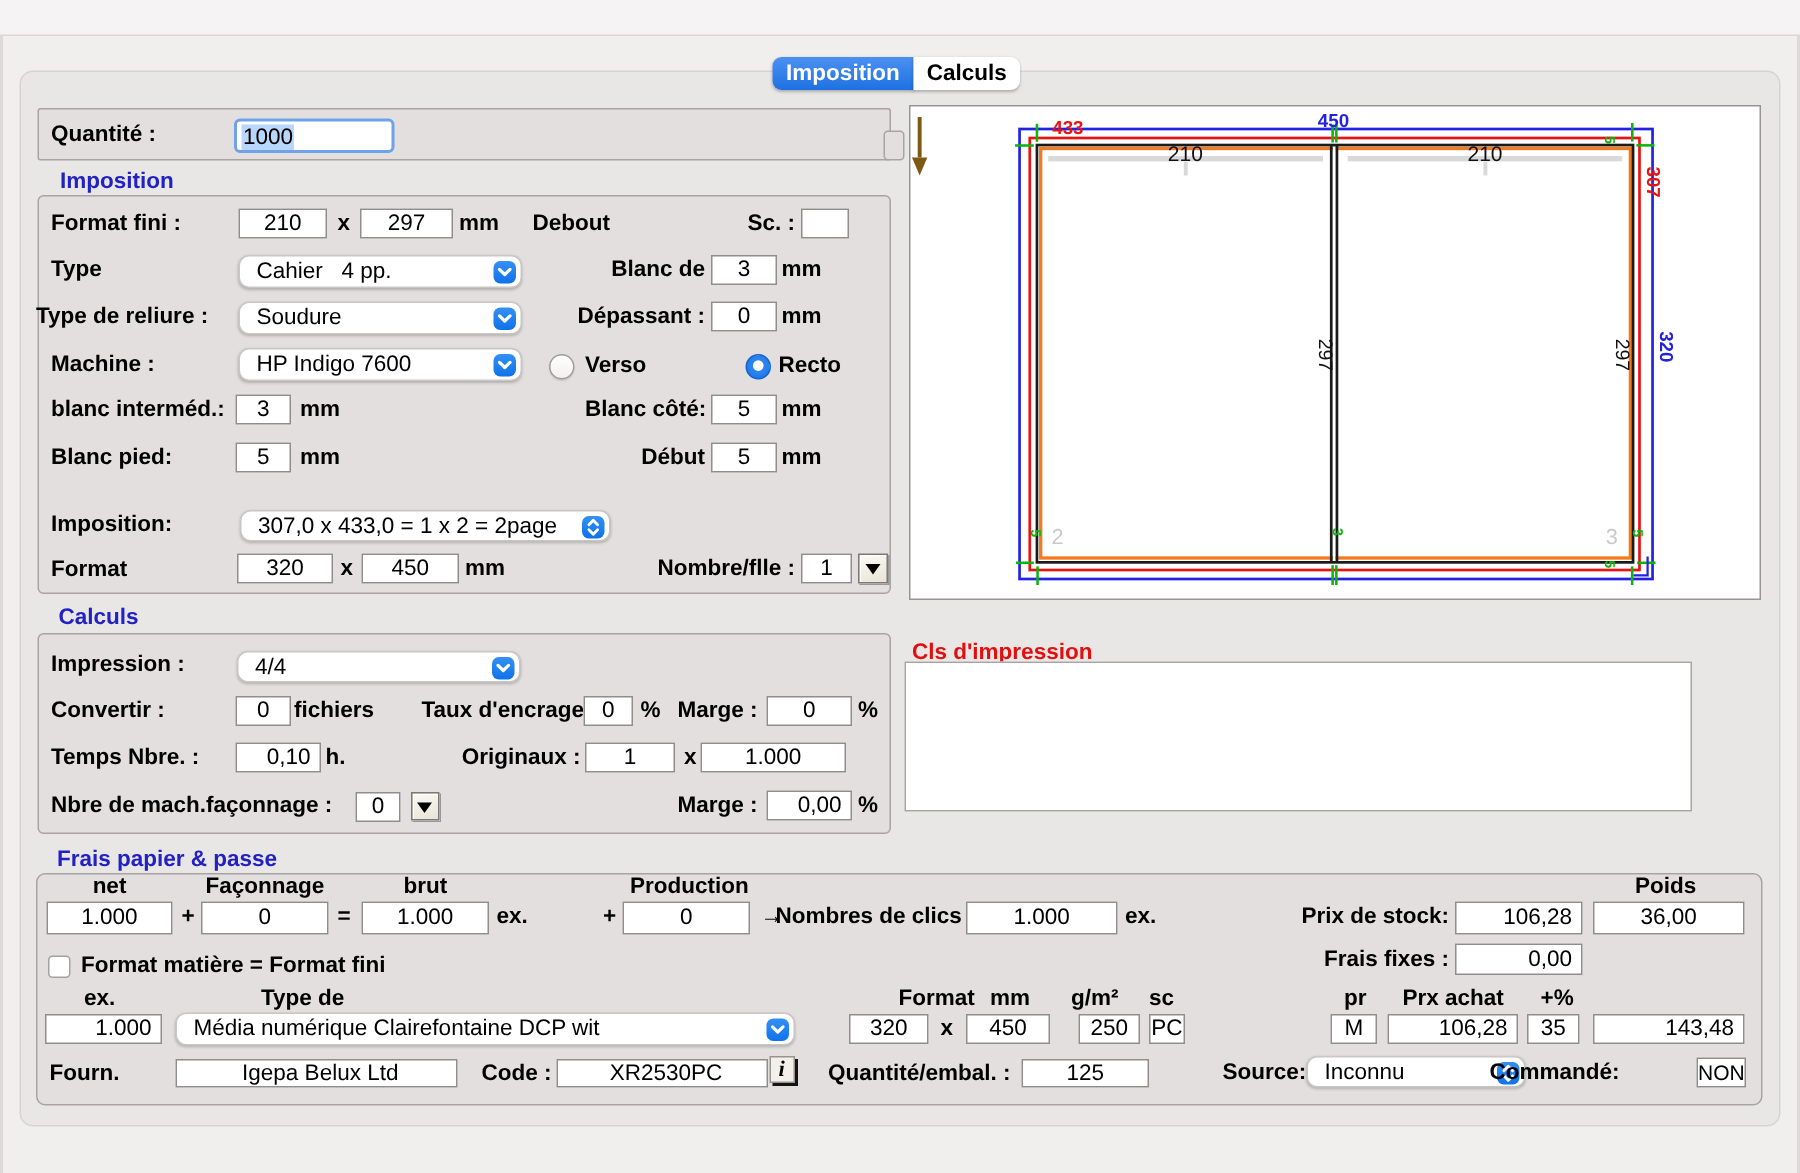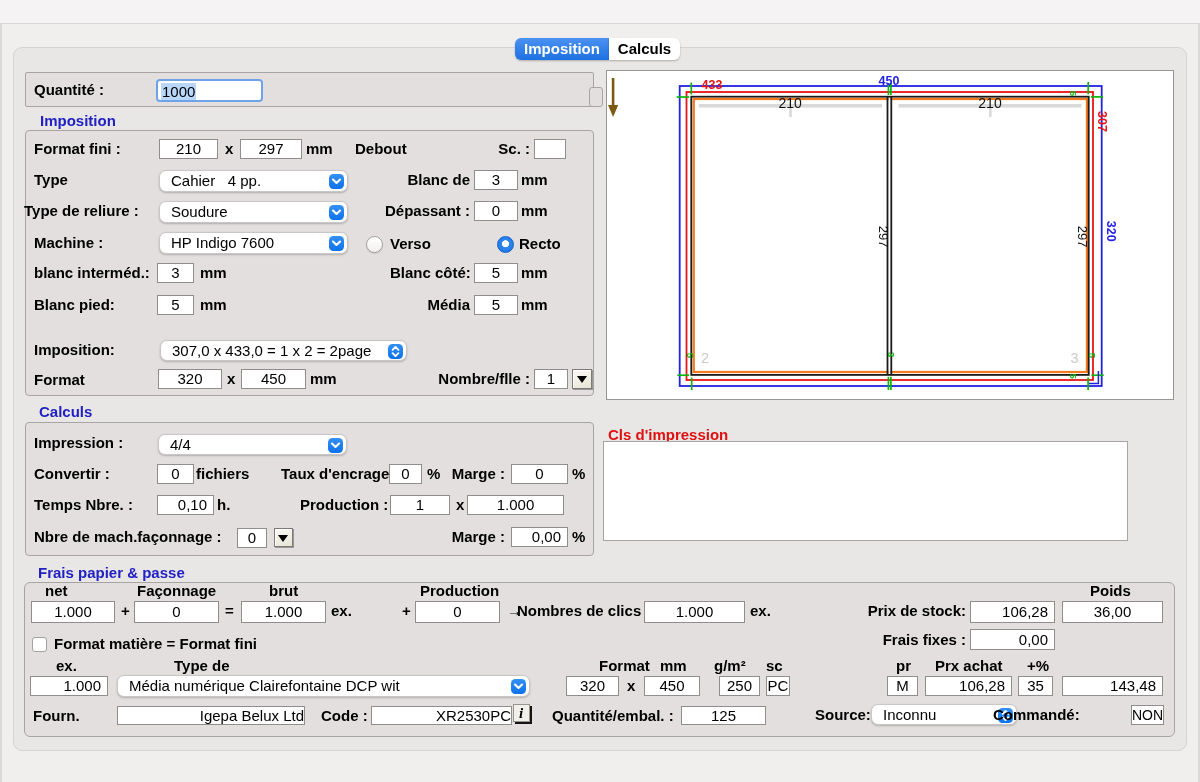--- a/index.html
+++ b/index.html
@@ -1,20 +1,20 @@
 <!DOCTYPE html>
 <html><head><meta charset="utf-8">
 <style>
 html,body{margin:0;padding:0}
 body{width:1200px;height:782px;background:#f1eeee;font-family:"Liberation Sans",sans-serif;position:relative;overflow:hidden}
 .ab{position:absolute}
 .lb{position:absolute;font-weight:bold;font-size:15px;color:#000;line-height:20px;height:20px;white-space:nowrap}
 .rt{text-align:right}
 .in{position:absolute;box-sizing:border-box;background:#fff;border:1px solid #918d8c;font-family:"Liberation Sans",sans-serif;font-size:15px;color:#000;text-align:center;white-space:nowrap;overflow:hidden;padding:0}
-.inl{text-align:right;padding-left:5px}
+.inl{text-align:center;padding-left:5px}
 .inr{text-align:right;padding-right:6px}
 .dd{position:absolute;box-sizing:border-box;background:#fff;border:1px solid #cac6c5;border-radius:7px;box-shadow:0 1px 2px rgba(0,0,0,.22);font-size:15px;color:#000;padding-left:11px;overflow:hidden;white-space:nowrap}
 .ddb{position:absolute;width:15px;height:15px;border-radius:4.5px;background:linear-gradient(#3490f4,#0e72ea);top:3px;right:3px}
 .ddb svg{position:absolute;left:0;top:0}
 .gb{position:absolute;background:#e2dfde;border:1px solid #a8a4a3;border-radius:4px;box-sizing:border-box}
 .bh{position:absolute;font-weight:bold;font-size:15px;color:#2121c4;line-height:16px;white-space:nowrap}
 .btn3d{position:absolute;box-sizing:border-box;background:linear-gradient(160deg,#fbfaf4,#e7e4d6);border:1px solid #7c7976;box-shadow:inset 1px 1px 0 #fff,1px 1px 0 rgba(80,80,80,.5)}
 .tri{position:absolute;width:0;height:0;border-left:5px solid transparent;border-right:5px solid transparent;border-top:7px solid #000}
 </style></head>
 <body>
@@ -83,21 +83,21 @@
 <div class="lb" style="left:34px;top:263px">blanc interméd.:</div>
 <div class="in" style="left:157px;top:263px;width:37px;height:20px;line-height:18px">3</div>
 <div class="lb" style="left:200px;top:263px">mm</div>
 <div class="lb rt" style="left:390px;top:263px;width:80px">Blanc côté:</div>
 <div class="in" style="left:474px;top:263px;width:44px;height:20px;line-height:18px">5</div>
 <div class="lb" style="left:521px;top:263px">mm</div>
 
 <div class="lb" style="left:34px;top:295px">Blanc pied:</div>
 <div class="in" style="left:157px;top:295px;width:37px;height:20px;line-height:18px">5</div>
 <div class="lb" style="left:200px;top:295px">mm</div>
-<div class="lb rt" style="left:400px;top:295px;width:70px">Média</div>
+<div class="lb rt" style="left:400px;top:295px;width:70px">Début</div>
 <div class="in" style="left:474px;top:295px;width:44px;height:20px;line-height:18px">5</div>
 <div class="lb" style="left:521px;top:295px">mm</div>
 
 <div class="lb" style="left:34px;top:340px">Imposition:</div>
 <div class="dd" style="left:160px;top:340px;width:247px;height:21px;line-height:19px">307,0 x 433,0 = 1 x 2 = 2page<span class="ddb">
       <svg width="15" height="15" viewBox="0 0 15 15">
         <path d="M4.6 5.8 L7.5 2.9 L10.4 5.8 M4.6 9.2 L7.5 12.1 L10.4 9.2" stroke="#fff" stroke-width="1.9" fill="none" stroke-linecap="round" stroke-linejoin="round"></path>
       </svg>
     </span></div>
 
@@ -127,37 +127,37 @@
 <div class="lb" style="left:281px;top:464px">Taux d'encrage</div>
 <div class="in" style="left:389px;top:464px;width:33px;height:20px;line-height:18px">0</div>
 <div class="lb" style="left:427px;top:464px">%</div>
 <div class="lb rt" style="left:445px;top:464px;width:60px">Marge :</div>
 <div class="in" style="left:511px;top:464px;width:57px;height:20px;line-height:18px">0</div>
 <div class="lb" style="left:572px;top:464px">%</div>
 
 <div class="lb" style="left:34px;top:495px">Temps Nbre. :</div>
 <div class="in inr" style="left:157px;top:495px;width:57px;height:20px;line-height:18px">0,10</div>
 <div class="lb" style="left:217px;top:495px">h.</div>
-<div class="lb rt" style="left:300px;top:495px;width:87px">Production :</div>
+<div class="lb rt" style="left:300px;top:495px;width:87px">Originaux :</div>
 <div class="in" style="left:390px;top:495px;width:60px;height:20px;line-height:18px">1</div>
 <div class="lb" style="left:456px;top:495px">x</div>
 <div class="in" style="left:467px;top:495px;width:97px;height:20px;line-height:18px">1.000</div>
 
 <div class="lb" style="left:34px;top:527px">Nbre de mach.façonnage :</div>
 <div class="in" style="left:237px;top:528px;width:30px;height:20px;line-height:18px">0</div>
 <div class="btn3d" style="left:274px;top:528px;width:19px;height:19px">
     <span class="tri" style="left:3px;top:6px"></span>
   </div>
 <div class="lb rt" style="left:445px;top:527px;width:60px">Marge :</div>
 <div class="in inr" style="left:511px;top:527px;width:57px;height:20px;line-height:18px">0,00</div>
 <div class="lb" style="left:572px;top:527px">%</div>
 
 <div class="bh" style="left:38px;top:565px">Frais papier &amp; passe</div>
 <div class="gb" style="left:24px;top:582px;width:1151px;height:155px;border-radius:6px"></div>
-<div class="lb" style="left:45px;top:581px;width:56px;text-align:left">net</div>
+<div class="lb" style="left:45px;top:581px;width:56px;text-align:center">net</div>
 <div class="lb" style="left:137px;top:581px">Façonnage</div>
 <div class="lb" style="left:269px;top:581px">brut</div>
 <div class="lb" style="left:420px;top:581px">Production</div>
 <div class="lb" style="left:1090px;top:581px">Poids</div>
 
 <div class="in" style="left:31px;top:601px;width:84px;height:22px;line-height:20px">1.000</div>
 <div class="lb" style="left:121px;top:601px">+</div>
 <div class="in" style="left:134px;top:601px;width:85px;height:22px;line-height:20px">0</div>
 <div class="lb" style="left:225px;top:601px">=</div>
 <div class="in" style="left:241px;top:601px;width:85px;height:22px;line-height:20px">1.000</div>

